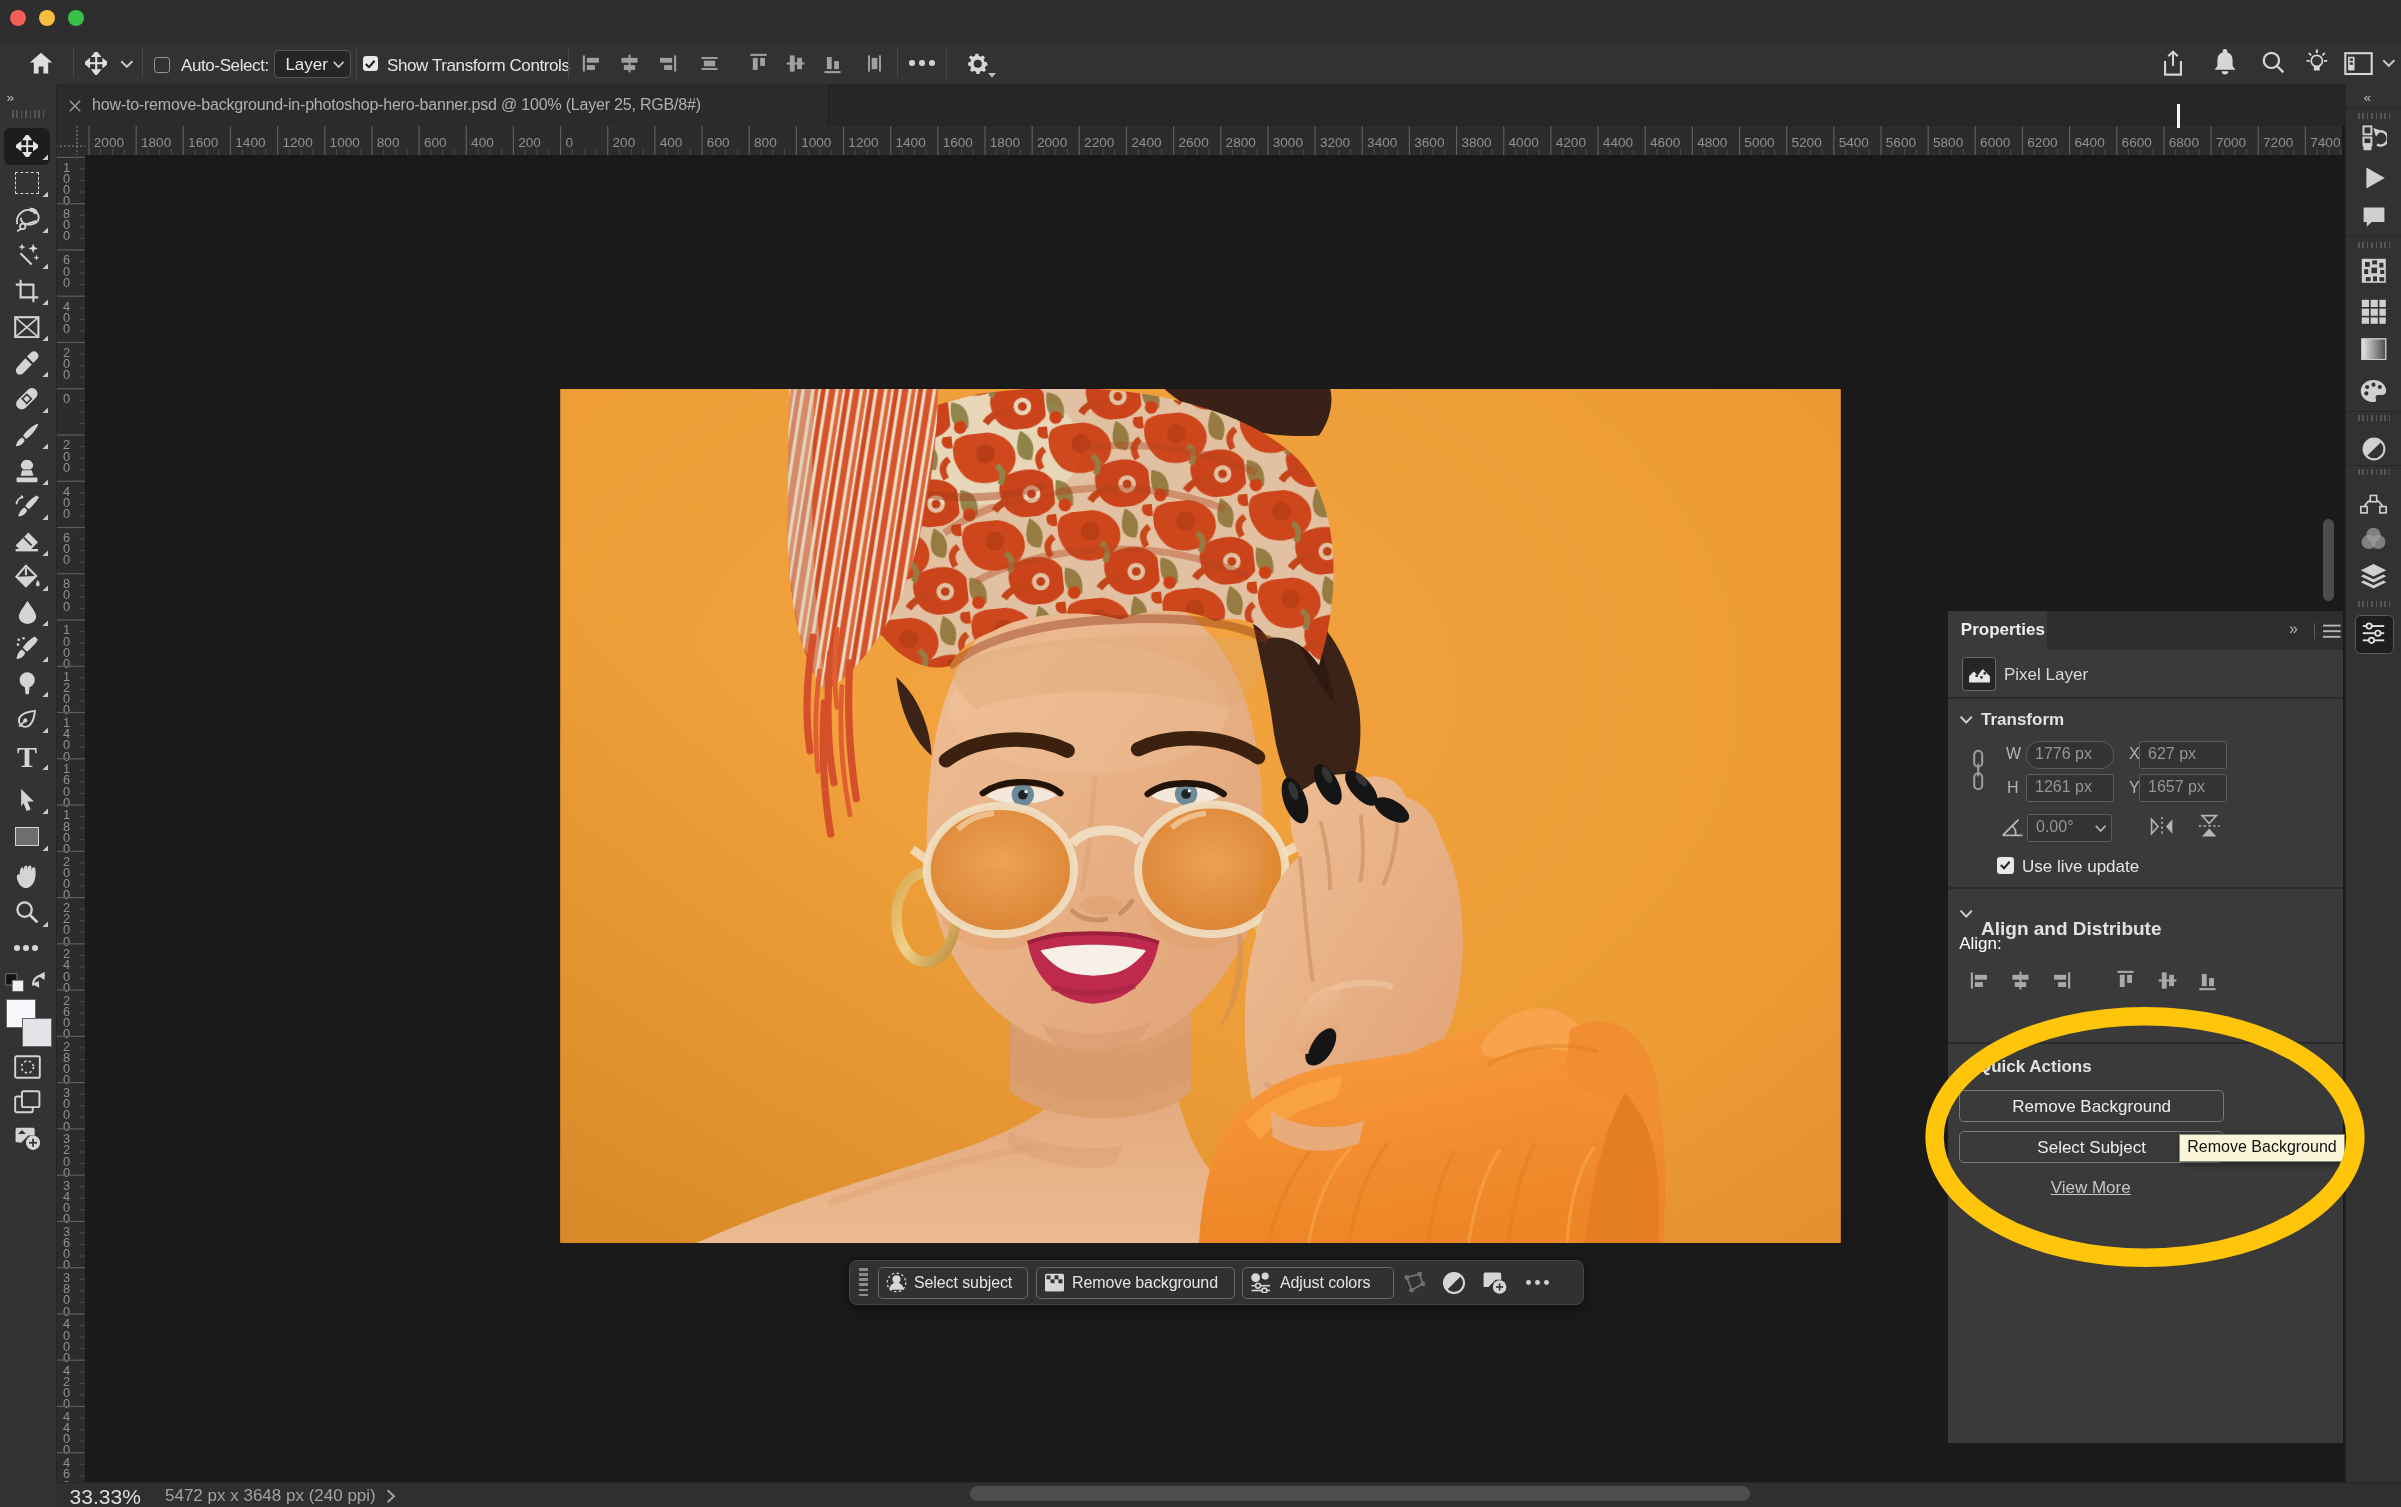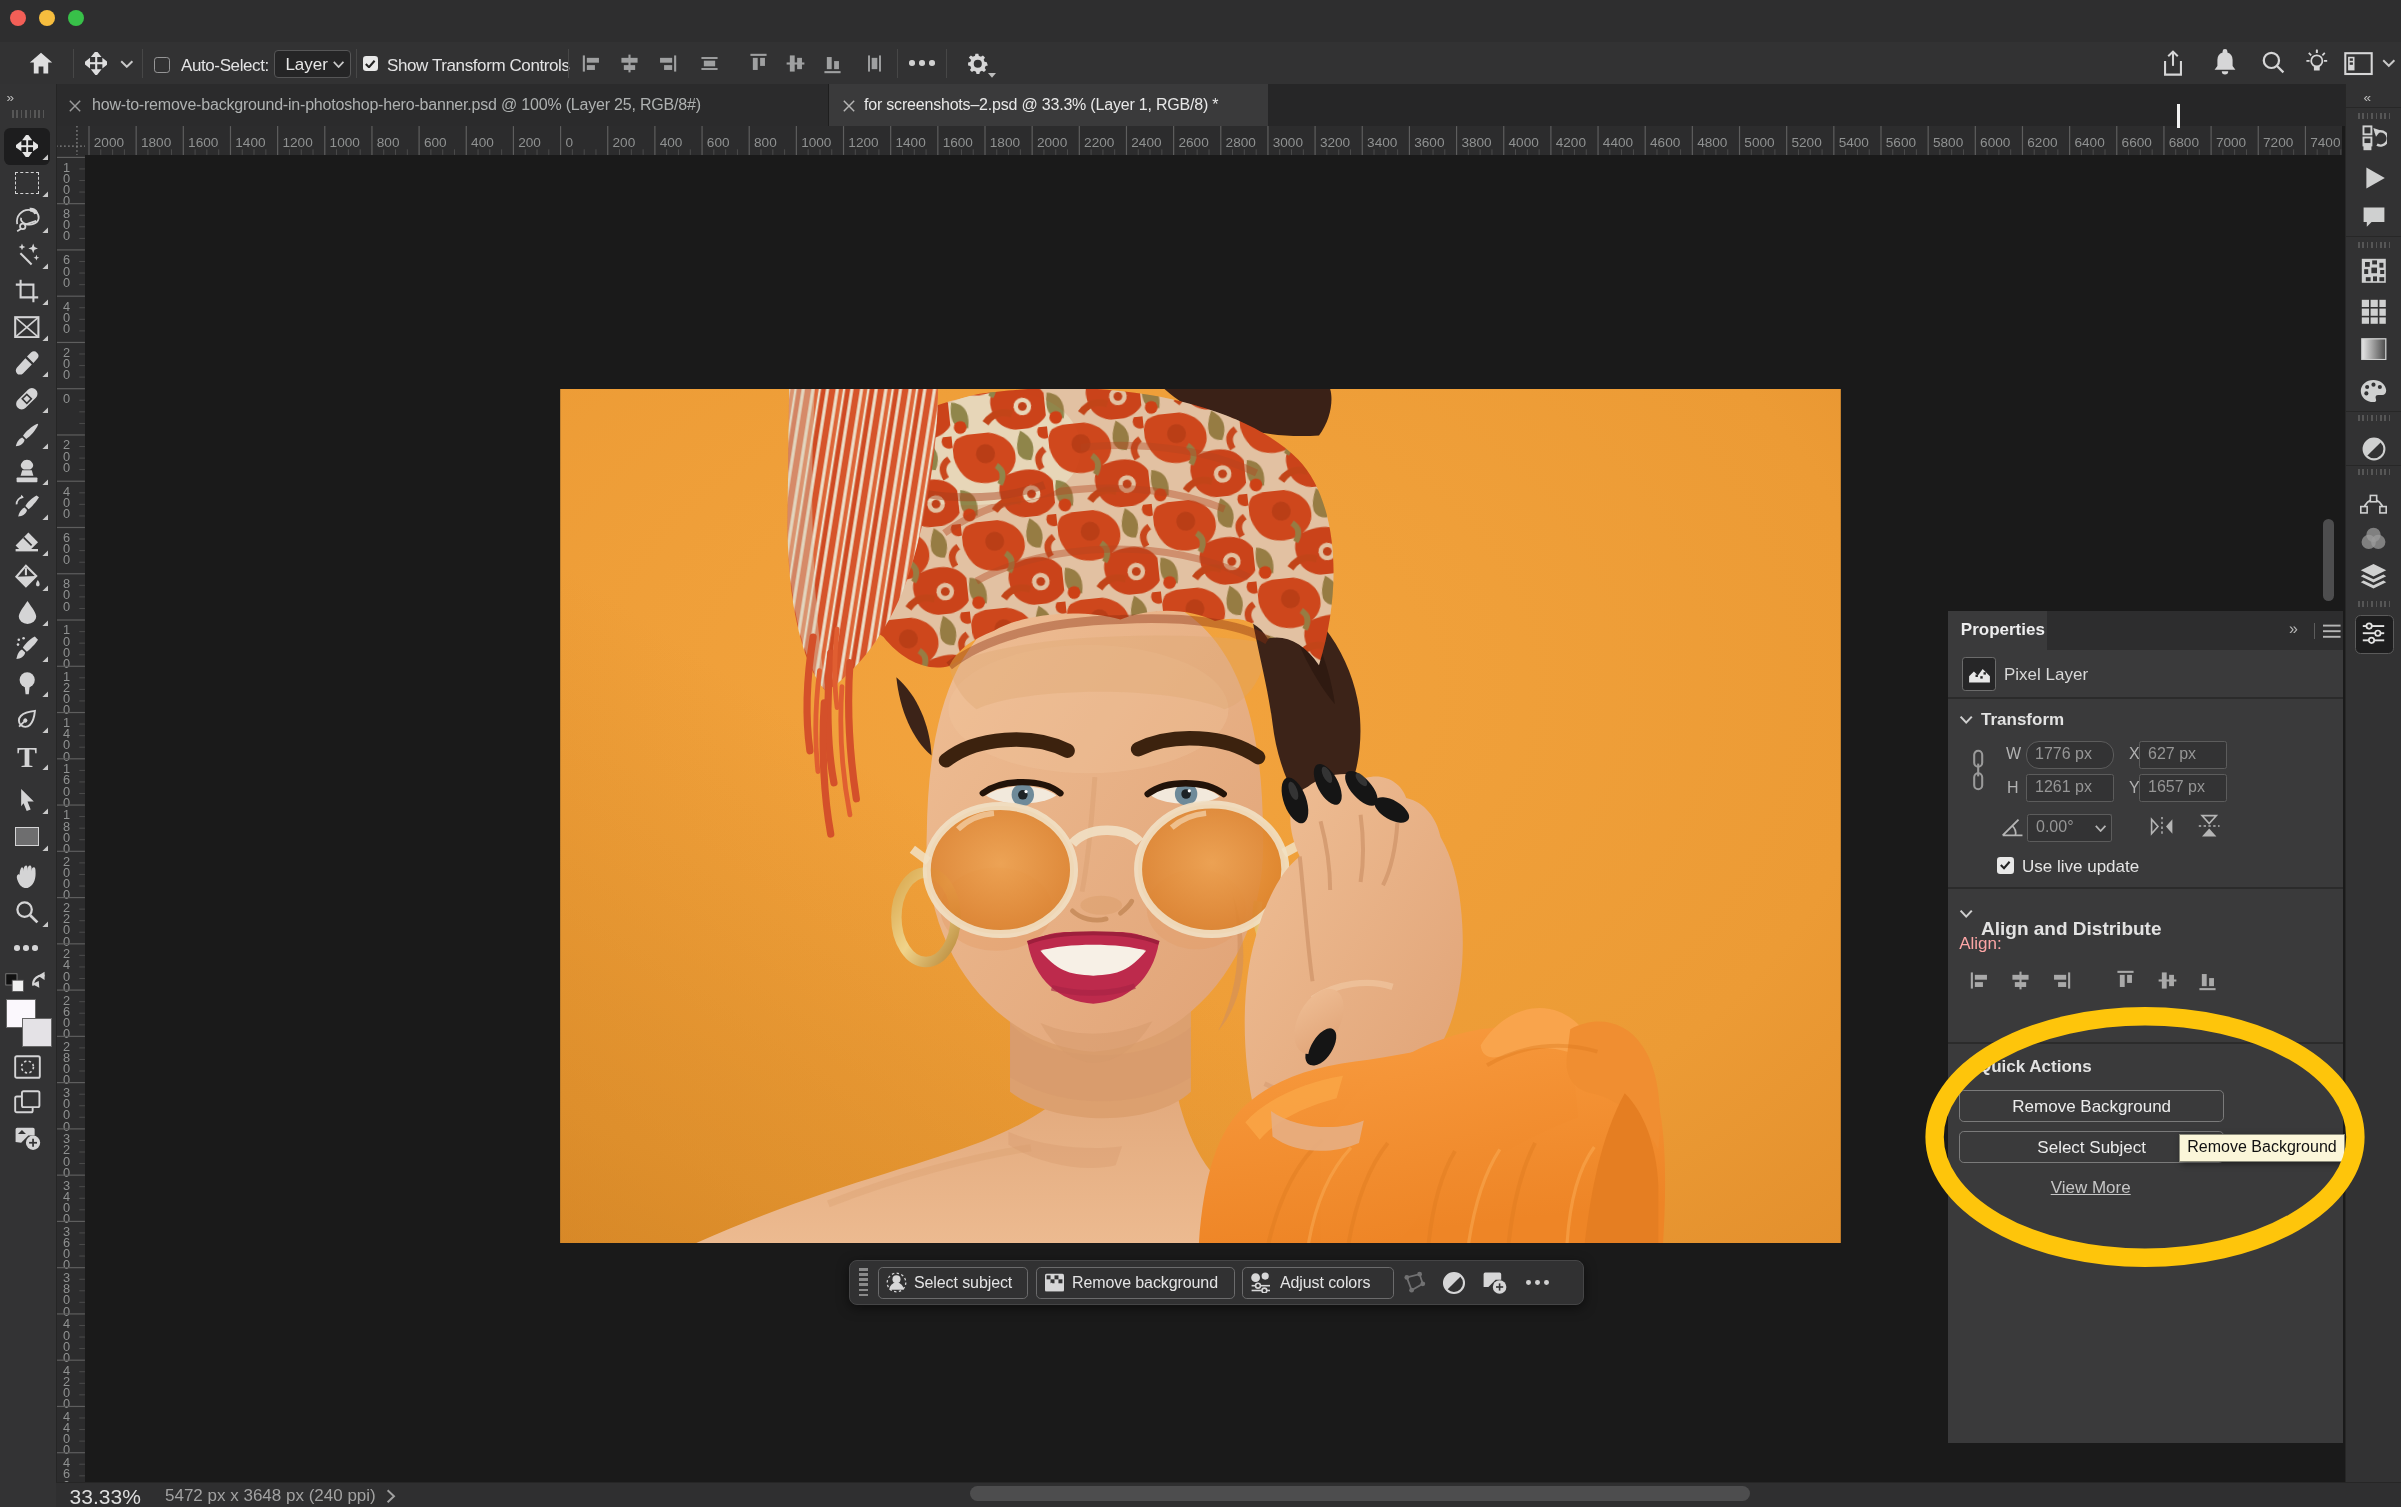--- a/index.html
+++ b/index.html
@@ -161,29 +161,20 @@
 
 <div class="abs" style="left:56px;top:84px;width:2289px;height:42px;background:#262627;">
   <div class="abs" style="left:0;top:0;width:772px;height:42px;background:#2b2b2c;border-right:0.8px solid #1e1e1e;overflow:hidden;">
     <svg class="abs" style="left:12.8px;top:16px;" width="12" height="12" viewBox="0 0 15 15">
         <g stroke="#9a9a9a" stroke-width="1.8">
           <line x1="1" y1="1" x2="14" y2="14"></line>
           <line x1="14" y1="1" x2="1" y2="14"></line>
         </g>
       </svg>
     <div class="abs" style="left:36px;top:12px;font-size:16px;letter-spacing:-0.2px;color:#aeb1b1;">how‑to‑remove‑background‑in‑photoshop‑hero‑banner.psd @ 100% (Layer 25, RGB/8#)</div>
-  </div>
-  <div class="abs" style="left:773px;top:0;width:439px;height:42px;background:#3a3a3b;overflow:hidden;">
-    <svg class="abs" style="left:13.6px;top:16px;" width="12" height="12" viewBox="0 0 15 15">
-        <g stroke="#b5b5b5" stroke-width="1.8">
-          <line x1="1" y1="1" x2="14" y2="14"></line>
-          <line x1="14" y1="1" x2="1" y2="14"></line>
-        </g>
-      </svg>
-    <div class="abs" style="left:35px;top:12px;font-size:16px;letter-spacing:-0.2px;color:#e8e8e8;">for screenshots–2.psd @ 33.3% (Layer 1, RGB/8) *</div>
   </div>
 </div>
 
 <div class="abs" style="left:85px;top:126px;width:2257px;height:29px;background:#2c2c2d;overflow:hidden;"><svg width="2257" height="29" viewBox="0 0 2819 36">
       <line x1="5.0" y1="0" x2="5.0" y2="36" stroke="#5e5e5e" stroke-width="1.5"></line>
       <line x1="19.7" y1="29" x2="19.7" y2="36" stroke="#4c4c4c" stroke-width="1.2"></line>
       <line x1="34.5" y1="29" x2="34.5" y2="36" stroke="#4c4c4c" stroke-width="1.2"></line>
       <line x1="49.2" y1="29" x2="49.2" y2="36" stroke="#4c4c4c" stroke-width="1.2"></line>
       <line x1="63.9" y1="0" x2="63.9" y2="36" stroke="#5e5e5e" stroke-width="1.5"></line>
       <line x1="78.6" y1="29" x2="78.6" y2="36" stroke="#4c4c4c" stroke-width="1.2"></line>
@@ -1314,21 +1305,21 @@
         <path d="M1 5 L5 9 L12 1" stroke="#222" stroke-width="2.6" fill="none"></path>
       </svg>
   </div>
   <div class="abs" style="left:74px;top:246px;font-size:17px;color:#e5e5e5;">Use live update</div>
   <div class="abs" style="left:0;top:276px;width:395px;height:1.6px;background:#2b2b2b;"></div>
 
   <svg class="abs" style="left:11.2px;top:298px;" width="14.4" height="9.6" viewBox="0 0 18 12">
       <path d="M2 2 L9 9.5 L16 2" stroke="#cfcfcf" stroke-width="2.6" fill="none"></path>
     </svg>
   <div class="abs" style="left:33px;top:307px;font-size:19px;font-weight:bold;color:#e2e2e2;">Align and Distribute</div>
-  <div class="abs" style="left:11.2px;top:323px;font-size:17px;color:#fca5a5;">Align:</div>
+  <div class="abs" style="left:11.2px;top:323px;font-size:17px;color:#ffffff;">Align:</div>
 
   <svg class="abs" style="left:21.6px;top:359px;" width="21" height="21" viewBox="0 0 26 26">
       <g fill="#a9a9a9">
         <rect x="1" y="3" width="2.6" height="20"></rect>
         <rect x="6" y="6" width="15" height="6"></rect>
         <rect x="6" y="15" width="10" height="6"></rect>
       </g>
     </svg>
   <svg class="abs" style="left:62px;top:359px;" width="21" height="21" viewBox="0 0 26 26">
       <g fill="#a9a9a9">

